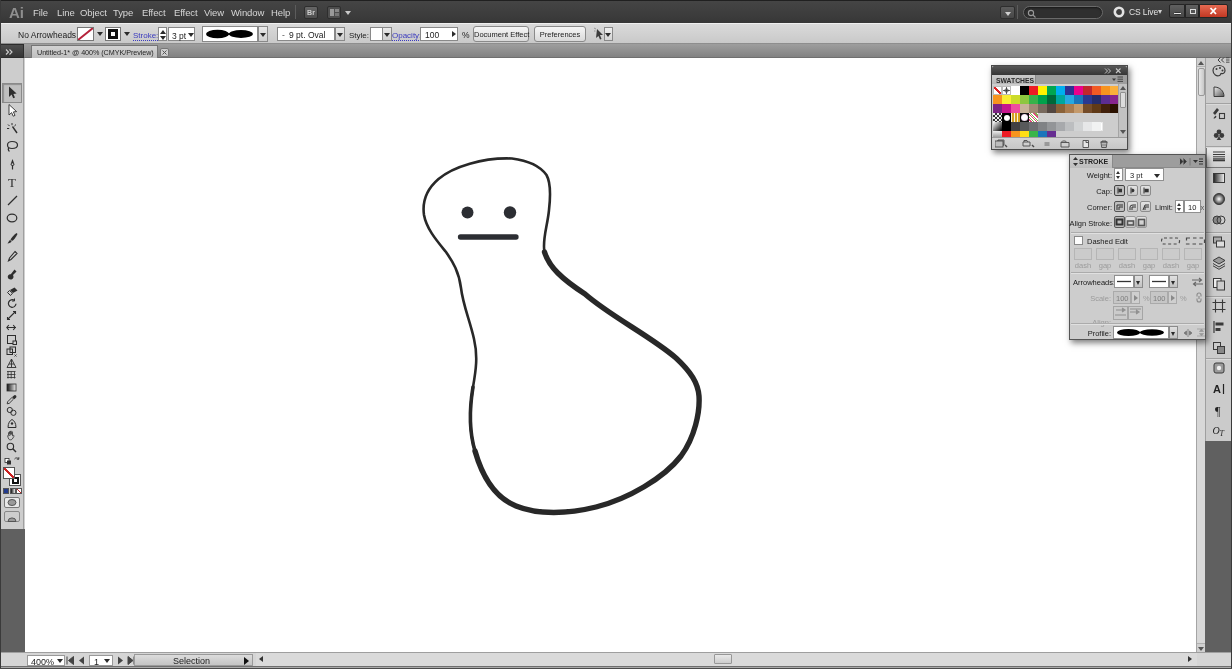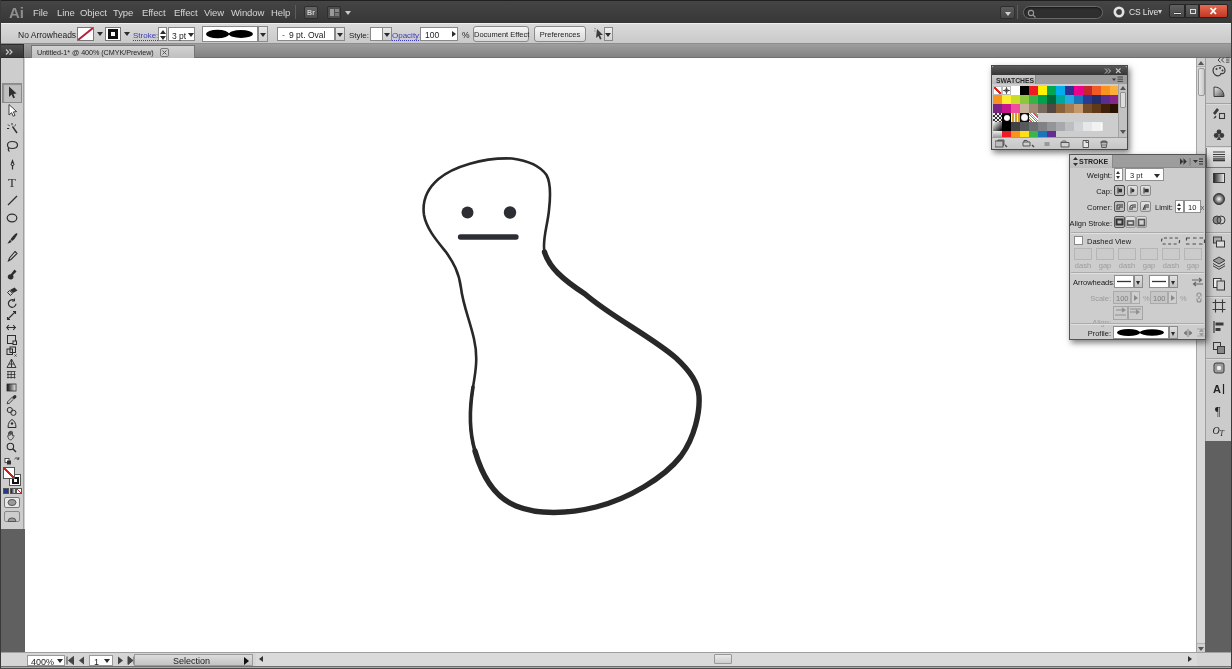--- a/index.html
+++ b/index.html
@@ -20,21 +20,21 @@
 
 #ctrlbar{position:absolute;left:0;top:23px;width:1232px;height:21px;background:linear-gradient(#dadada,#c9c9c9);border-top:1px solid #efefef;border-bottom:1px solid #8e8e8e;border-left:1px solid #9a9a9a;border-right:1px solid #9a9a9a}
 .cb{font-size:8.5px;color:#1c1c1c}
 .combo{position:absolute;background:#fff;border:1px solid #898989}
 .darr{position:absolute;width:0;height:0;border-left:3px solid transparent;border-right:3px solid transparent;border-top:4px solid #2b2b2b}
 .link{font-size:8px;color:#3b3bbf;border-bottom:1px dotted #3b3bbf}
 .btn{position:absolute;background:linear-gradient(#f6f6f6,#d9d9d9);border:1px solid #8a8a8a;border-radius:3px;font-size:7.5px;color:#1c1c1c;text-align:center;white-space:nowrap}
 
 #tabstrip{position:absolute;left:0;top:44px;width:1232px;height:14px;background:linear-gradient(#9e9e9e,#828282);border-left:1px solid #9a9a9a;border-right:1px solid #9a9a9a;border-bottom:1px solid #6f6f6f}
 #toolchev{position:absolute;left:0px;top:44px;width:24px;height:14px;background:linear-gradient(#4e4e4e,#353535);border:1px solid #2c2c2c}
-#doctab{position:absolute;left:31px;top:45px;width:164px;height:13px;background:linear-gradient(#d2d2d2,#bfbfbf);border:1px solid #757575;border-bottom:none;font-size:7.2px;color:#1f1f1f;padding-left:5px;line-height:14px;white-space:nowrap;letter-spacing:-0.05px}
+#doctab{position:absolute;left:31px;top:45px;width:127px;height:13px;background:linear-gradient(#d2d2d2,#bfbfbf);border:1px solid #757575;border-bottom:none;font-size:7.2px;color:#1f1f1f;padding-left:5px;line-height:14px;white-space:nowrap;letter-spacing:-0.05px}
 
 #toolbar{position:absolute;left:0;top:58px;width:24px;height:471px;background:#cdcdcd;border-right:1px solid #9f9f9f;border-left:1px solid #b5b5b5}
 #toolbardark{position:absolute;left:0;top:529px;width:25px;height:123px;background:#606060}
 #canvas{position:absolute;left:25px;top:58px;width:1171px;height:594px;background:#fff}
 #vscroll{position:absolute;left:1196px;top:58px;width:9px;height:594px;background:#d8d8d8;border-left:1px solid #a5a5a5}
 #dock{position:absolute;left:1205px;top:58px;width:27px;height:383px;background:#cbcbcb;border-left:1px solid #9f9f9f}
 #dockdark{position:absolute;left:1205px;top:441px;width:27px;height:211px;background:#606060}
 
 #statusbar{position:absolute;left:0;top:652px;width:1232px;height:14px;background:#d5d5d5;border-top:1px solid #9f9f9f;border-left:1px solid #9a9a9a;border-right:1px solid #9a9a9a}
 #bottomstrip{position:absolute;left:0;top:666px;width:1232px;height:3px;background:#a9a9a9;border-top:1px solid #6f6f6f}
@@ -617,21 +617,21 @@
         </svg>
       </div>
     <div class="pbtn" style="left:66px;top:61px;width:11px;height:12px;border-color:#999">
         <svg width="9" height="10">
           <rect x="1.5" y="2.5" width="6" height="6" fill="none" stroke="#555" stroke-width="1.6"></rect>
         </svg>
       </div>
     <div class="sep" style="left:1px;top:77px;width:133px"></div>
 
     <div class="abs" style="left:4px;top:81px;width:9px;height:9px;background:#fdfdfd;border:1px solid #8a8a8a"></div>
-    <div class="ptxt abs" style="left:17px;top:82px">Dashed View</div>
+    <div class="ptxt abs" style="left:17px;top:82px">Dashed Edit</div>
     <svg width="44" height="8" style="position:absolute;left:91px;top:82px">
         <rect x="0.5" y="1" width="18" height="6" rx="2.5" fill="none" stroke="#4a4a4a" stroke-width="1.2" stroke-dasharray="3,2.5"></rect>
         <rect x="25.5" y="1" width="18" height="6" fill="none" stroke="#4a4a4a" stroke-width="1.2" stroke-dasharray="3.5,3"></rect>
       </svg>
     <div class="abs" id="dashrow" style="left:0;top:93px">
         <div class="abs" style="left:4px;top:0;width:18px;height:12px;border:1px solid #b5b5b5;background:#cbcbcb"></div>
         <div class="gtxt abs" style="left:4px;top:13px;width:18px;text-align:center">dash</div>
         <div class="abs" style="left:26px;top:0;width:18px;height:12px;border:1px solid #b5b5b5;background:#cbcbcb"></div>
         <div class="gtxt abs" style="left:26px;top:13px;width:18px;text-align:center">gap</div>
         <div class="abs" style="left:48px;top:0;width:18px;height:12px;border:1px solid #b5b5b5;background:#cbcbcb"></div>

